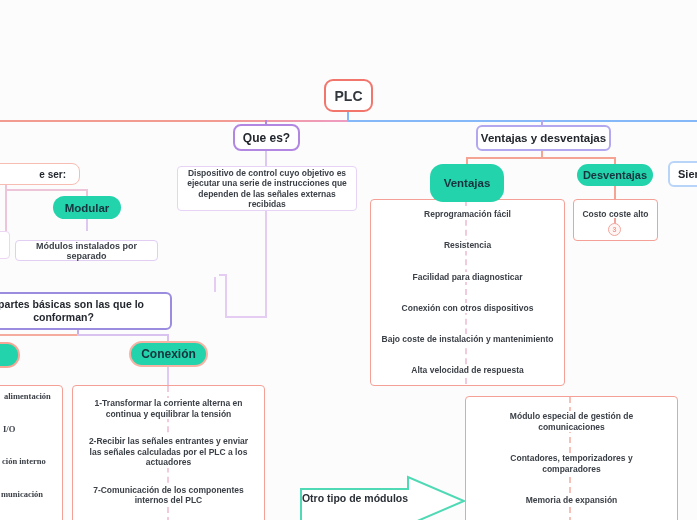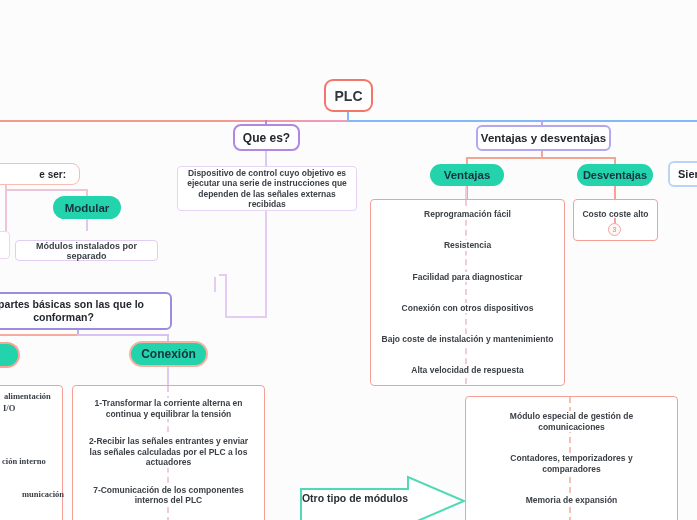--- a/index.html
+++ b/index.html
@@ -87,21 +87,21 @@
   <span>Que es?</span>
 </div>
 <div class="node" style="left:177px;top:166px;width:180px;height:45px;border:1.5px solid #e6d3f6;border-radius:4px;font-size:8.5px;line-height:10.5px;color:#3c4148;padding:2px 4px;">
   <span>Dispositivo de control cuyo objetivo es ejecutar una serie de instrucciones que dependen de las señales externas recibidas</span>
 </div>
 
 <div class="node" style="left:476px;top:125px;width:135px;height:26px;border:2px solid #b3a8f0;border-radius:6px;font-size:11.5px;">
   <span>Ventajas y desventajas</span>
 </div>
 
-<div class="pill" style="left:430px;top:164px;width:74px;height:22px;font-size:11.5px;">
+<div class="pill" style="left:430px;top:164px;width:74px;height:38px;font-size:11.5px;">
   <span>Ventajas</span>
 </div>
 <div class="pill" style="left:577px;top:164px;width:76px;height:22px;font-size:11px;">
   <span>Desventajas</span>
 </div>
 
 <div class="node" style="left:668px;top:161px;width:72px;height:26px;border:2px solid #b8d4f8;border-radius:6px;font-size:11px;justify-content:flex-start;padding-left:8px;">
   <span>Siem</span>
 </div>
 
@@ -141,23 +141,23 @@
 </div>
 
 <div class="pill" style="left:-32px;top:342px;width:52px;height:26px;border:2px solid #f6a796;"></div>
 
 <div class="pill" style="left:129px;top:341px;width:79px;height:26px;font-size:12px;border:2px solid #f6b3a4;">
   <span>Conexión</span>
 </div>
 
 <div class="content-box" style="left:-120px;top:385px;width:183px;height:140px;"></div>
 <div class="frag" style="left:4px;top:391px;">alimentación</div>
-<div class="frag" style="left:3px;top:403px;">I/O</div>
+<div class="frag" style="left:3px;top:424px;">I/O</div>
 <div class="frag" style="left:2px;top:456px;">ción interno</div>
-<div class="frag" style="left:22px;top:489px;">municación</div>
+<div class="frag" style="left:1px;top:489px;">municación</div>
 
 <div class="content-box" style="left:72px;top:385px;width:193px;height:140px;padding:12px 8px;gap:17px;">
   <div class="dash-v" style="left:94px;top:0;height:137px;"></div>
   <div class="item" style="max-width:175px;">1-Transformar la corriente alterna en continua  y equilibrar la tensión</div>
   <div class="item" style="max-width:175px;">2-Recibir las señales entrantes y enviar las señales calculadas por el PLC a los actuadores</div>
   <div class="item" style="max-width:160px;">7-Comunicación de los componentes internos del PLC</div>
 </div>
 
 <svg width="180" height="49" style="left: 293px; top: 471px; position: absolute;">
   <polygon points="8,18 115,18 115,6 171,30 115,54 115,80 8,80" fill="#ffffff" stroke="#4fd9b4" stroke-width="2"></polygon>

